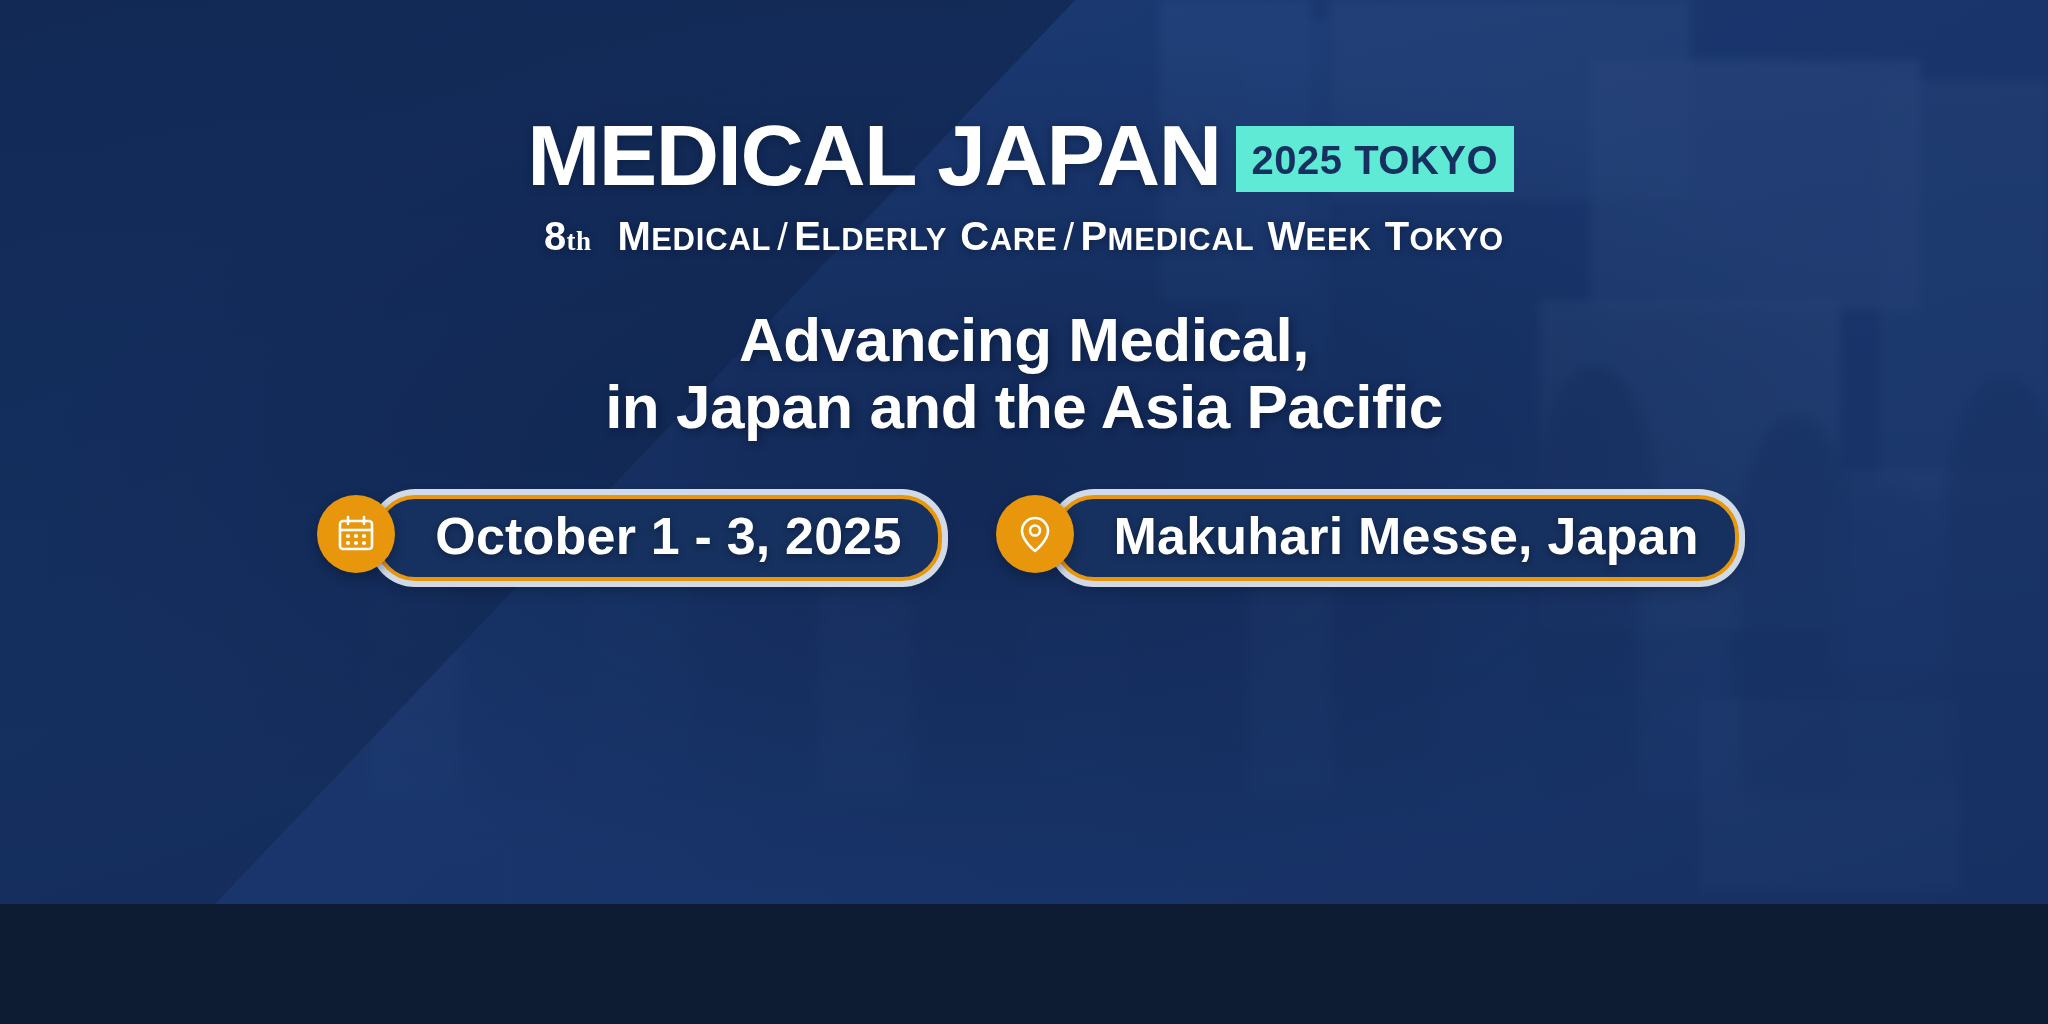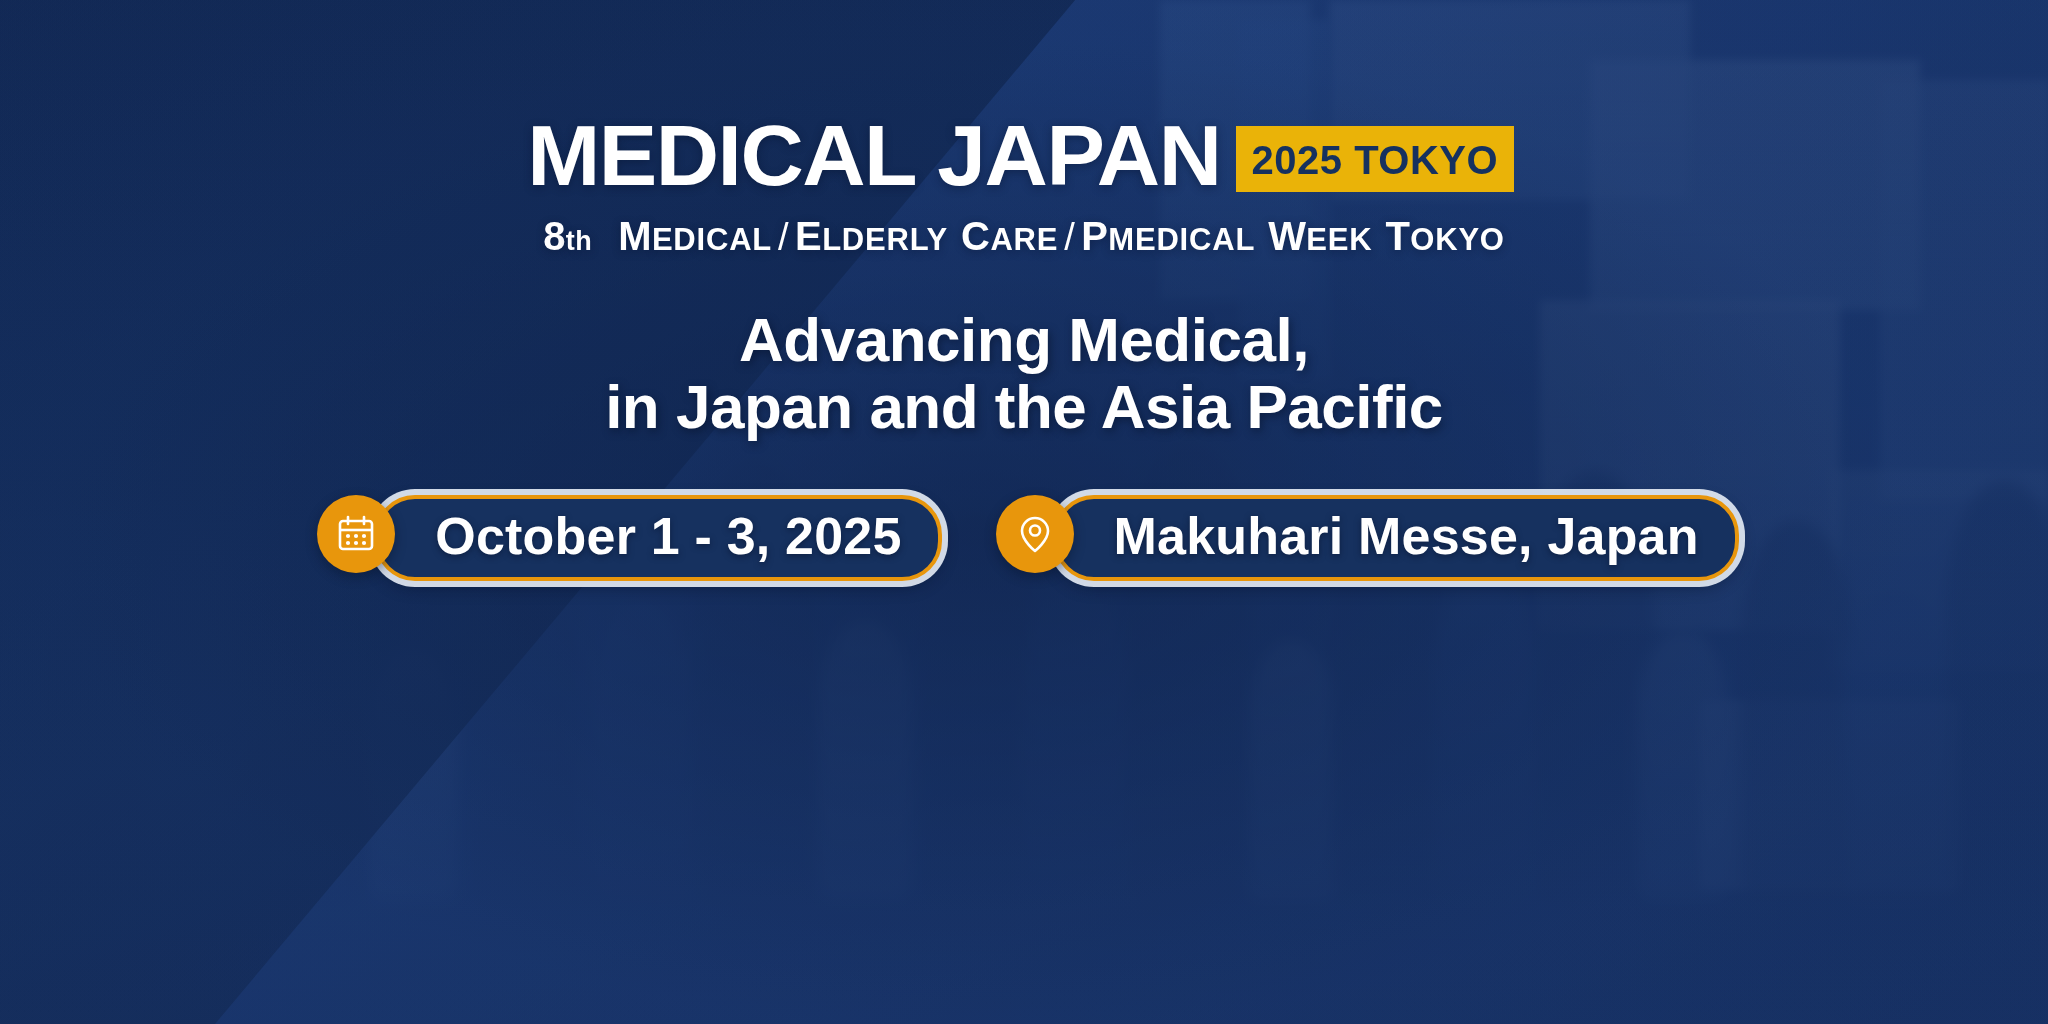--- a/index.html
+++ b/index.html
@@ -7,21 +7,21 @@
     padding: 0;
     background: #0d1b33;
   }
   body {
     font-family: "Liberation Sans", sans-serif;
   }
 
   #banner {
     position: relative;
     width: 2048px;
-    height: 1024px;
+    height: 904px;
     overflow: hidden;
     background: #14356e;
   }
 
   
   .photo-layer {
     position: absolute;
     inset: 0;
     overflow: hidden;
   }
@@ -133,21 +133,21 @@
     font-weight: bold;
     font-size: 86px;
     letter-spacing: -1.5px;
     color: #ffffff;
     line-height: 1;
     transform: scaleX(1.02);
     text-shadow: 0 2px 10px rgba(6,18,44,0.45);
     white-space: nowrap;
   }
   .logo-badge {
-    background: #eab308;
+    background: #5eead4;
     color: #16315f;
     font-weight: bold;
     font-size: 40px;
     letter-spacing: 0.5px;
     padding: 14px 16px 12px 16px;
     line-height: 1;
     white-space: nowrap;
     align-self: flex-end;
     margin-bottom: 6px;
   }
@@ -157,21 +157,21 @@
     white-space: nowrap;
     font-weight: bold;
     font-size: 40px;
     letter-spacing: 0.4px;
     text-shadow: 0 2px 8px rgba(6,18,44,0.45);
     display: flex;
     align-items: baseline;
   }
   .sc-first { font-size: 40px; }
   .sc-rest  { font-size: 31px; letter-spacing: 0.8px; }
-  .ord      { font-size: 27px; }
+  .ord      { font-size: 27px; font-family: Liberation Serif, serif; }
   .slash    { font-size: 38px; padding: 0 6px; font-weight: 500; }
   .sp       { display: inline-block; width: 13px; }
 
   
   .headline {
     margin-top: 48px;
     text-align: center;
     color: #ffffff;
     font-weight: bold;
     font-size: 62px;

